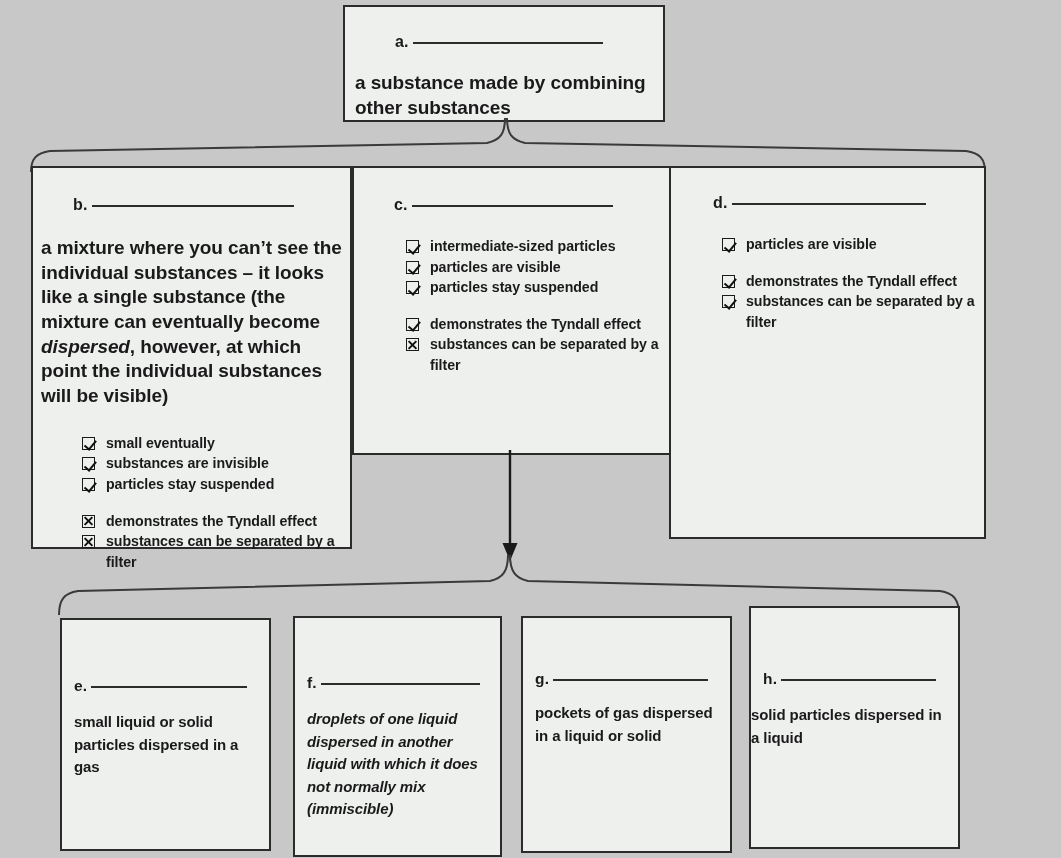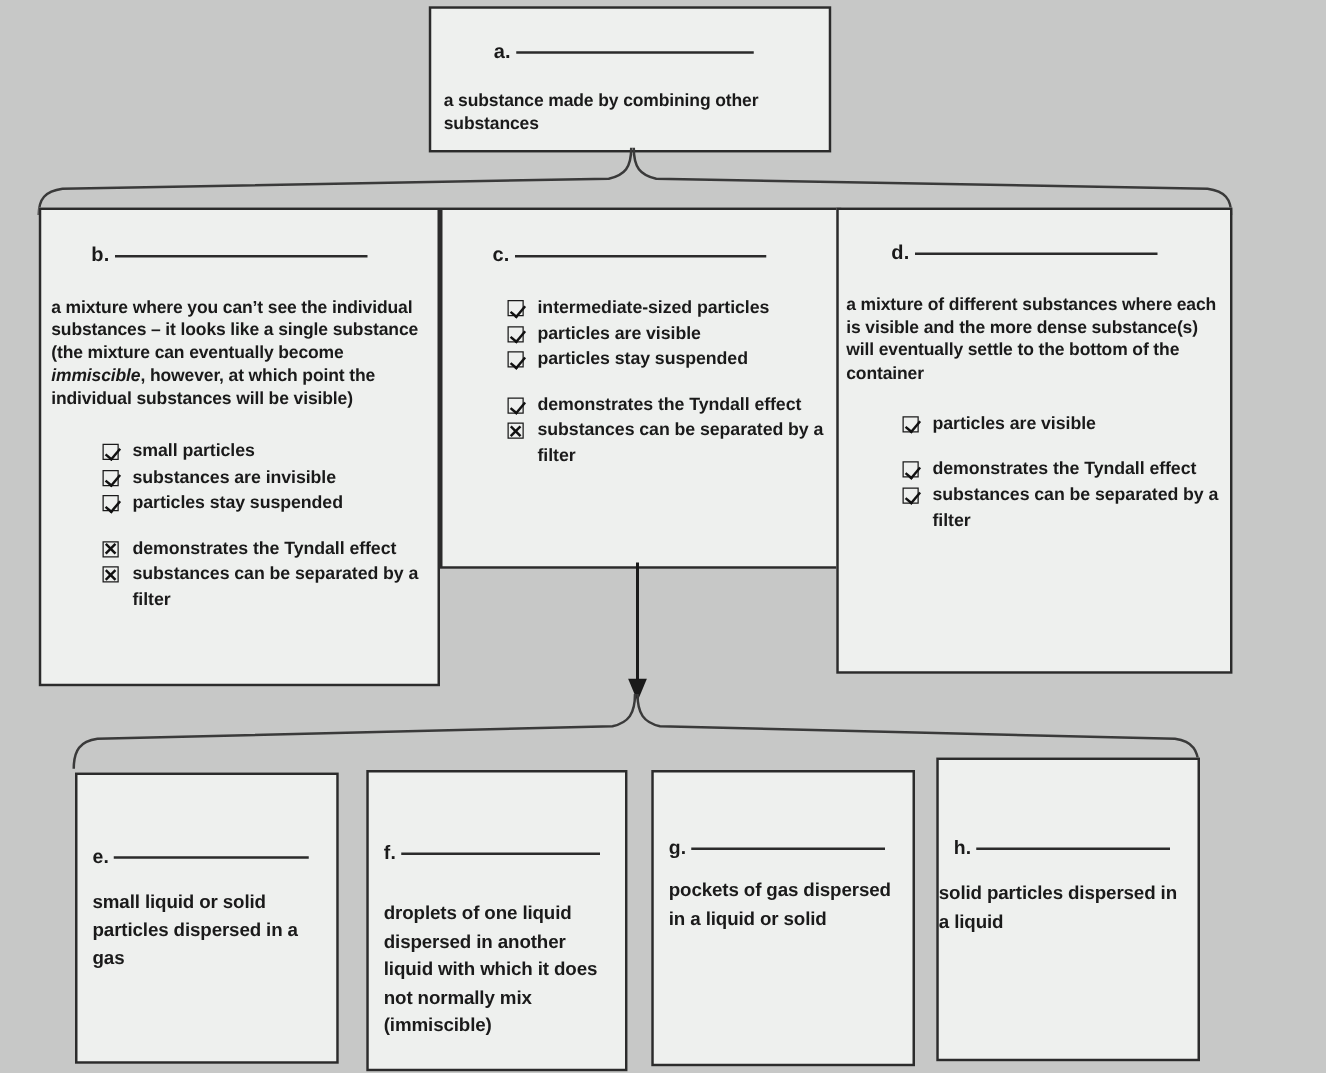--- a/index.html
+++ b/index.html
@@ -38,21 +38,21 @@
   }
   .blank-line .rule {
     flex: 1;
     border-bottom: 2px solid #2b2b2b;
     height: 0;
     position: relative;
     top: -3px;
   }
 
   .desc {
-    font-size: 14px;
+    font-size: 19px;
     font-weight: bold;
     line-height: 1.30;
     letter-spacing: -0.1px;
   }
   .desc em {
     font-style: italic;
   }
 
   
   .checklist {
@@ -166,21 +166,21 @@
 
   #box-e { left: 60px;  top: 618px; width: 211px; height: 233px; }
   #box-f { left: 293px; top: 616px; width: 209px; height: 241px; }
   #box-g { left: 521px; top: 616px; width: 211px; height: 237px; }
   #box-h { left: 749px; top: 606px; width: 211px; height: 243px; }
 
   #box-e .blank-line { margin: 57px 22px 0 12px; }
   #box-e .desc       { margin: 16px 10px 0 12px; }
 
   #box-f .blank-line { margin: 56px 20px 0 12px; }
-  #box-f .desc       { margin: 28px 8px 0 12px; }
+  #box-f .desc       { margin: 16px 8px 0 12px; font-style: italic; }
 
   #box-g .blank-line { margin: 52px 22px 0 12px; }
   #box-g .desc       { margin: 14px 8px 15px 12px; }
 
   #box-h .blank-line { margin: 62px 22px 0 12px; }
   #box-h .desc       { margin: 16px 8px 0 0; }
 </style>
 </head>
 <body>
 
@@ -203,27 +203,27 @@
            C 980 35, 985 41, 985 54" fill="none" stroke="#3a3a3a" stroke-width="2"></path>
 </svg>
 
 <div class="box" id="box-b">
   <div class="blank-line">
     <span class="letter">b.</span>
     <span class="rule"></span>
   </div>
   <div class="desc">
     a mixture where you can’t see the individual substances – it looks like a
-    single substance (the mixture can eventually become <em>immiscible</em>, however,
+    single substance (the mixture can eventually become <em>dispersed</em>, however,
     at which point the individual substances will be visible)
   </div>
   <ul class="checklist">
       <li class="chk-item">
         <span class="chk-mark check"></span>
-        <span class="chk-text">small particles</span>
+        <span class="chk-text">small eventually</span>
       </li>
       <li class="chk-item">
         <span class="chk-mark check"></span>
         <span class="chk-text">substances are invisible</span>
       </li>
       <li class="chk-item">
         <span class="chk-mark check"></span>
         <span class="chk-text">particles stay suspended</span>
       </li>
       <li class="chk-spacer"></li>
@@ -266,21 +266,20 @@
         <span class="chk-text">substances can be separated by a filter</span>
       </li>
     </ul>
 </div>
 
 <div class="box" id="box-d">
   <div class="blank-line">
     <span class="letter">d.</span>
     <span class="rule"></span>
   </div>
-  <div class="desc">a mixture of different substances where each is visible and the more dense substance(s) will eventually settle to the bottom of the container</div>
   <ul class="checklist">
       <li class="chk-item">
         <span class="chk-mark check"></span>
         <span class="chk-text">particles are visible</span>
       </li>
       <li class="chk-spacer"></li>
       <li class="chk-item">
         <span class="chk-mark check"></span>
         <span class="chk-text">demonstrates the Tyndall effect</span>
       </li>

